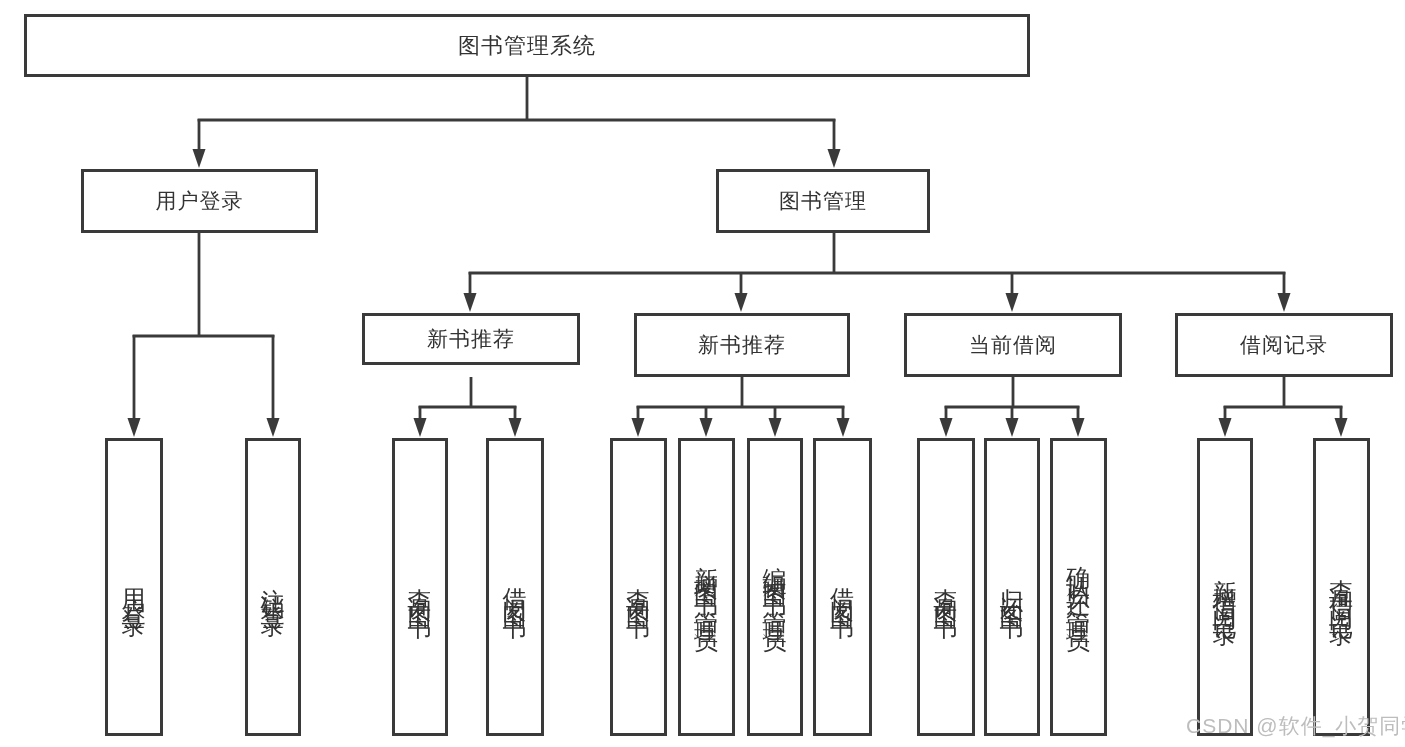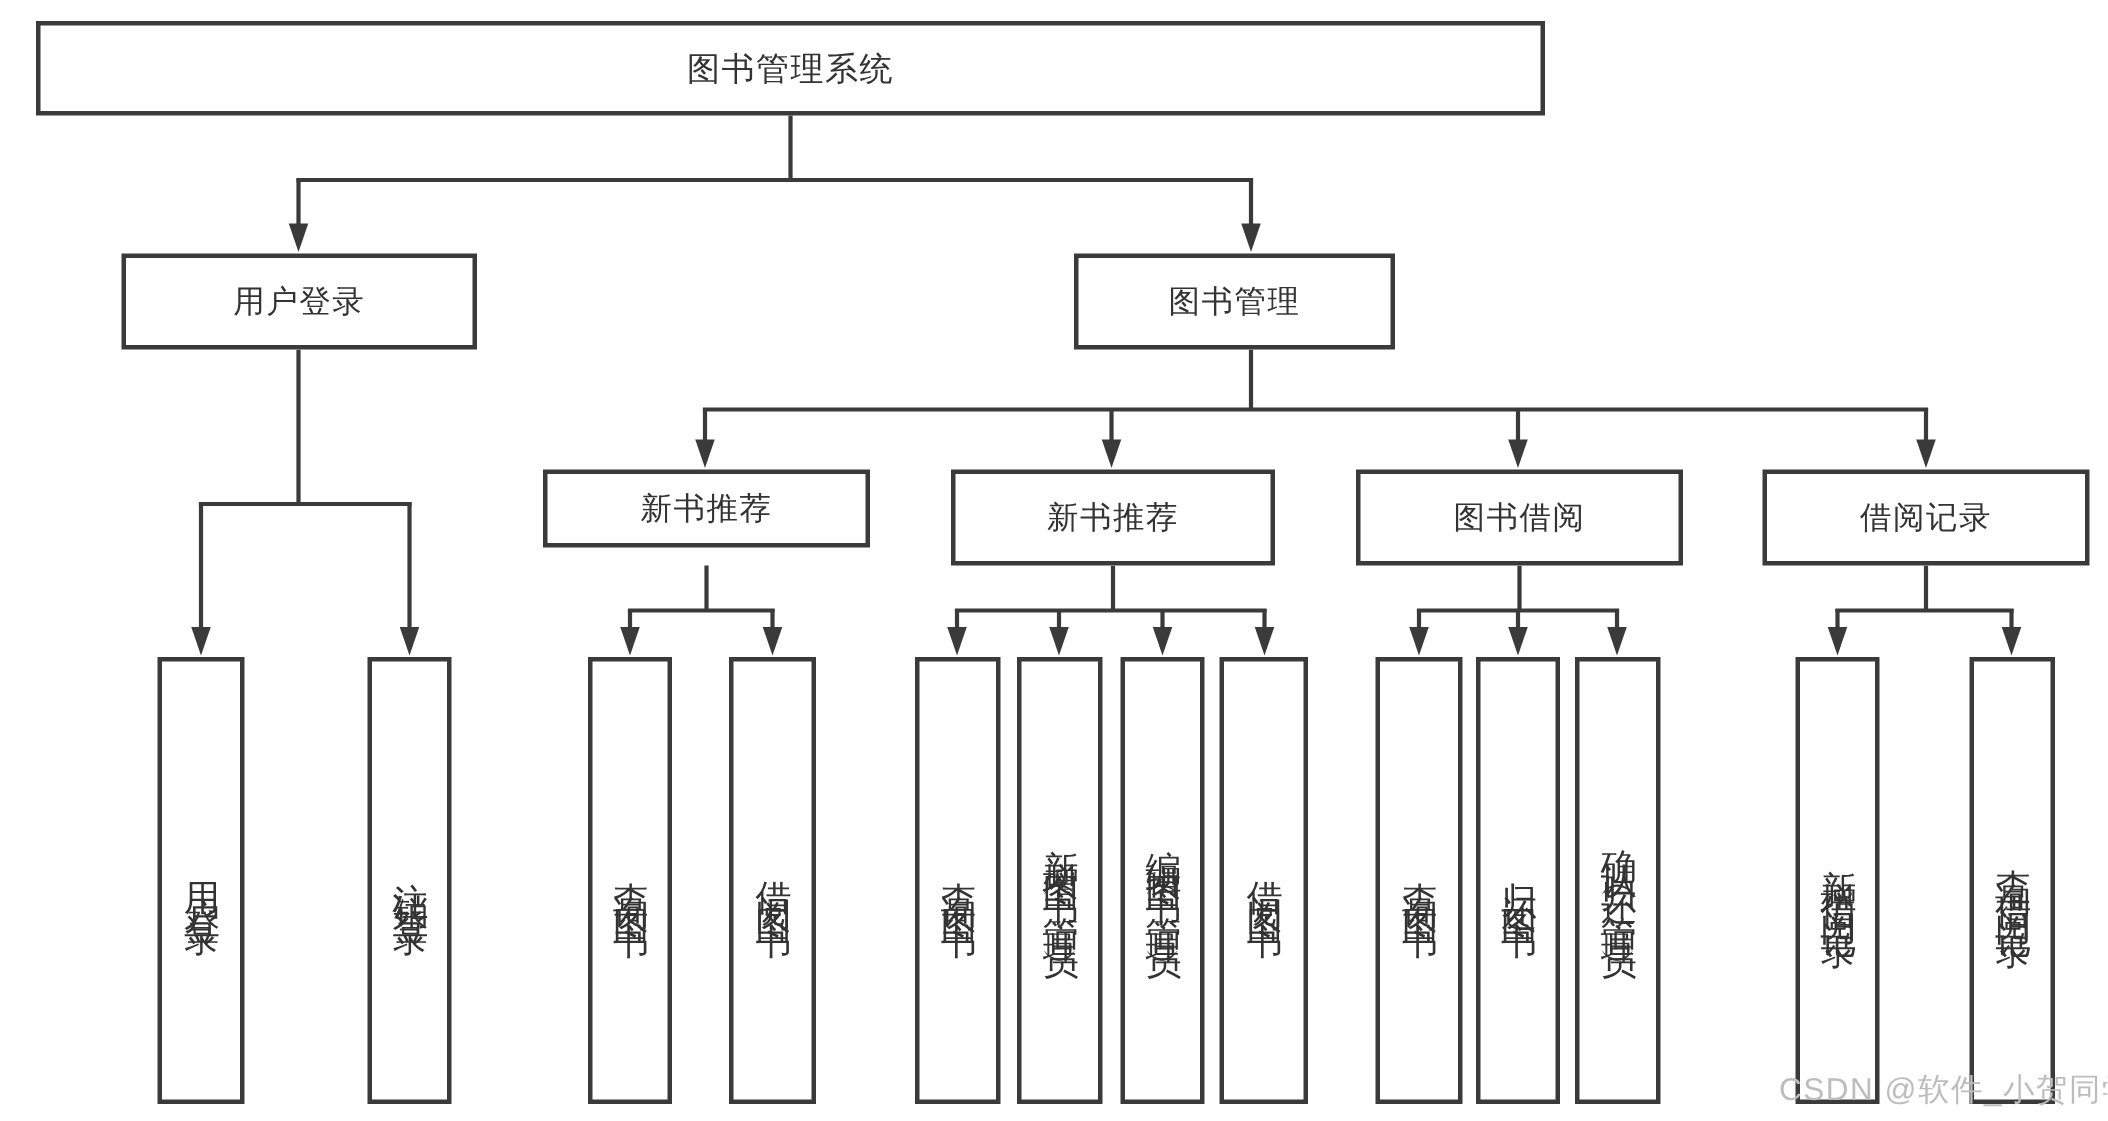--- a/index.html
+++ b/index.html
@@ -124,21 +124,21 @@
     <span>图书管理</span>
   </div>
 
   <div class="node" style="left:362px;top:313px;width:218px;height:52px;">
     <span>新书推荐</span>
   </div>
   <div class="node" style="left:634px;top:313px;width:216px;height:64px;">
     <span>新书推荐</span>
   </div>
   <div class="node" style="left:904px;top:313px;width:218px;height:64px;">
-    <span>图书借阅</span>
+    <span>当前借阅</span>
   </div>
   <div class="node" style="left:1175px;top:313px;width:218px;height:64px;">
     <span>借阅记录</span>
   </div>
 
   <div class="node v" style="left:105px;top:438px;width:58px;height:298px;">
     <span>用户登录</span>
   </div>
   <div class="node v" style="left:245px;top:438px;width:56px;height:298px;">
     <span>注销登录</span>

